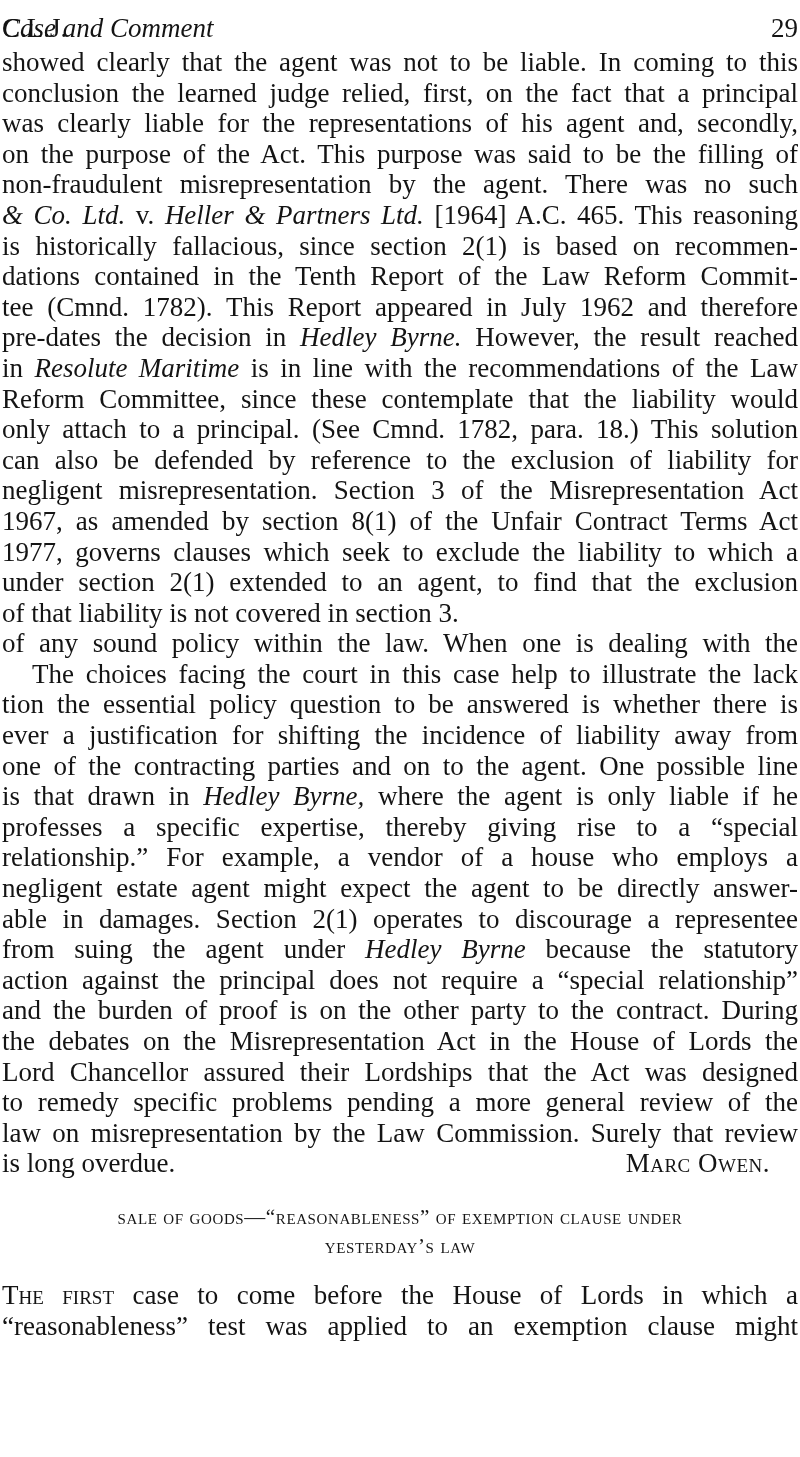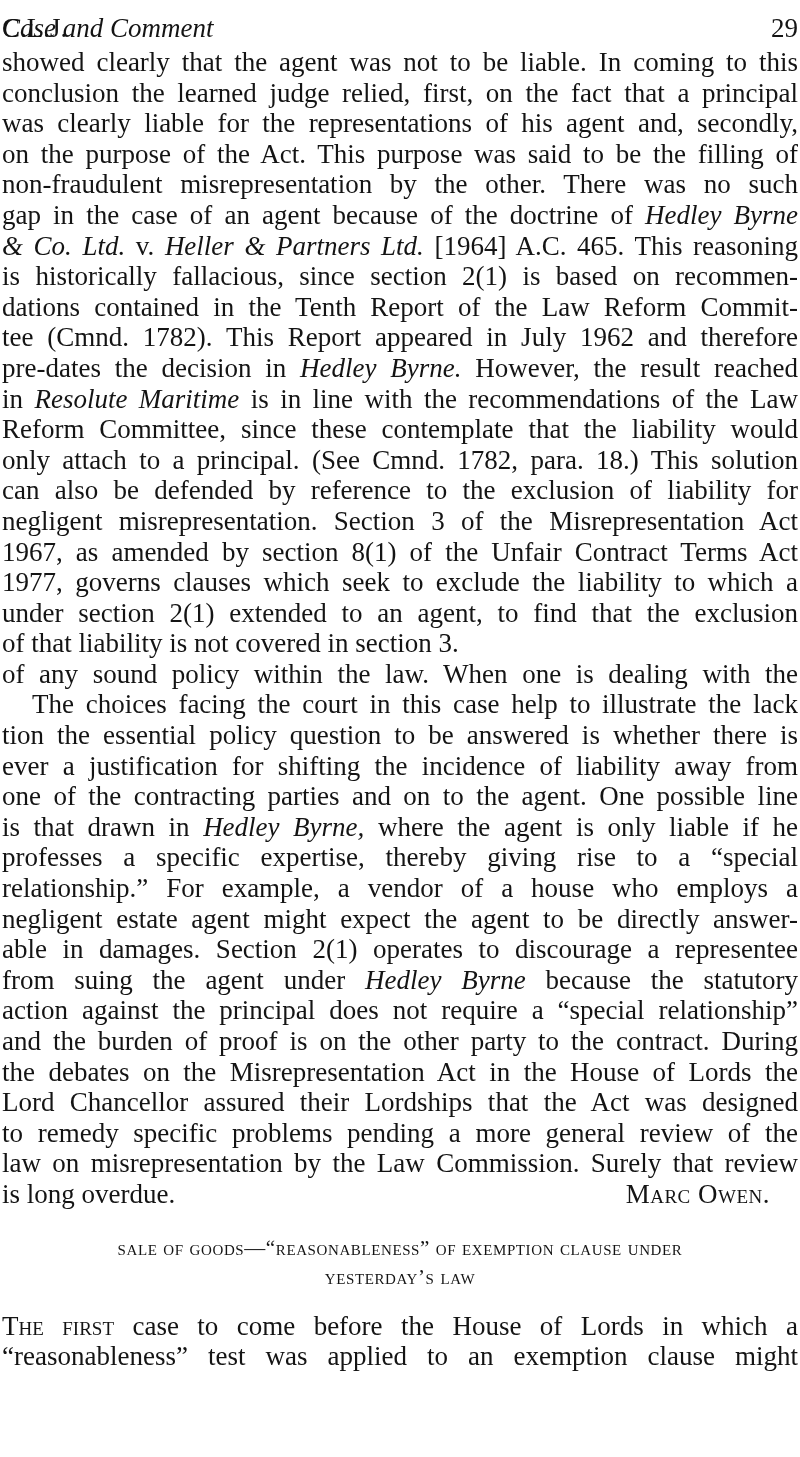--- a/index.html
+++ b/index.html
@@ -89,22 +89,21 @@
     <span class="rh-center">Case and Comment</span>
     <span class="rh-right">29</span>
   </div>
 
   <div class="body-text">
     <div id="para1">
         <span class="line">showed clearly that the agent was not to be liable. In coming to this</span>
         <span class="line">conclusion the learned judge relied, first, on the fact that a principal</span>
         <span class="line">was clearly liable for the representations of his agent and, secondly,</span>
         <span class="line">on the purpose of the Act. This purpose was said to be the filling of</span>
-        <span class="line">non-fraudulent misrepresentation by the other. There was no such</span>
-        <span class="line">gap in the case of an agent because of the doctrine of <span class="i">Hedley Byrne</span></span>
+        <span class="line">non-fraudulent misrepresentation by the agent. There was no such</span>
         <span class="line"><span class="i">&amp; Co. Ltd.</span> v. <span class="i">Heller &amp; Partners Ltd.</span> [1964] A.C. 465. This reasoning</span>
         <span class="line">is historically fallacious, since section 2(1) is based on recommen-</span>
         <span class="line">dations contained in the Tenth Report of the Law Reform Commit-</span>
         <span class="line">tee (Cmnd. 1782). This Report appeared in July 1962 and therefore</span>
         <span class="line">pre-dates the decision in <span class="i">Hedley Byrne.</span> However, the result reached</span>
         <span class="line">in <span class="i">Resolute Maritime</span> is in line with the recommendations of the Law</span>
         <span class="line">Reform Committee, since these contemplate that the liability would</span>
         <span class="line">only attach to a principal. (See Cmnd. 1782, para. 18.) This solution</span>
         <span class="line">can also be defended by reference to the exclusion of liability for</span>
         <span class="line">negligent misrepresentation. Section 3 of the Misrepresentation Act</span>

